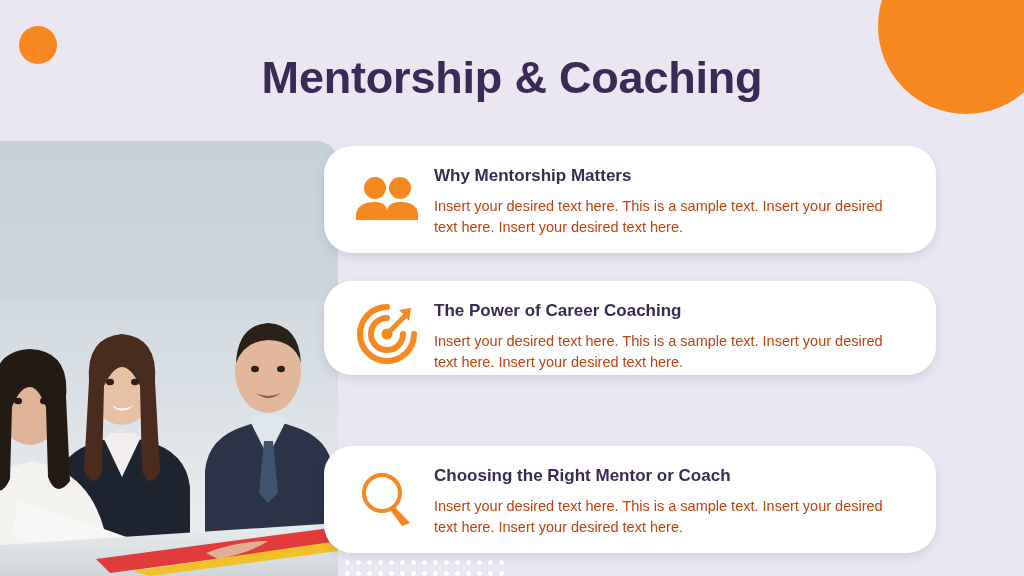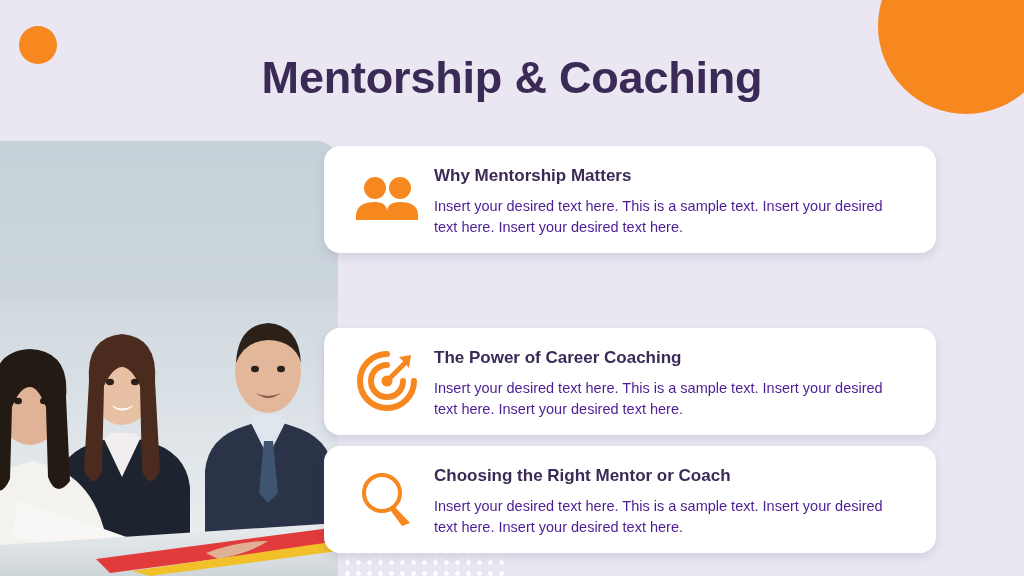--- a/index.html
+++ b/index.html
@@ -80,29 +80,29 @@
     width: 338px;
     height: 435px;
   }
 
   
   .card {
     position: absolute;
     left: 324px;
     width: 612px;
     background: #ffffff;
-    border-radius: 16px;
+    border-radius: 28px;
     box-shadow: 0 4px 10px rgba(60, 40, 90, 0.13);
     box-sizing: border-box;
     display: flex;
     align-items: flex-start;
     padding: 16px 22px 16px 20px;
   }
   .card-1 { top: 146px; height: 107px; }
-  .card-2 { top: 281px; height: 107px; margin-top: 47px; }
+  .card-2 { top: 281px; height: 94px; }
   .card-3 { top: 418px; height: 107px; margin-top: 28px; }
 
   .card-icon {
     flex: 0 0 86px;
     height: 74px;
     display: flex;
     align-items: center;
     justify-content: center;
   }
   .card-body {
@@ -112,21 +112,21 @@
   }
   .card-title {
     font-size: 17px;
     font-weight: bold;
     color: #3b2a56;
     line-height: 1.2;
     margin-bottom: 10px;
   }
   .card-text {
     font-size: 14.5px;
-    color: #4c1d95;
+    color: #c2410c;
     line-height: 1.45;
     max-width: 470px;
   }
 </style>
 </head>
 <body>
 
 <div class="slide">
 
   <div class="deco-circle-tr"></div>

